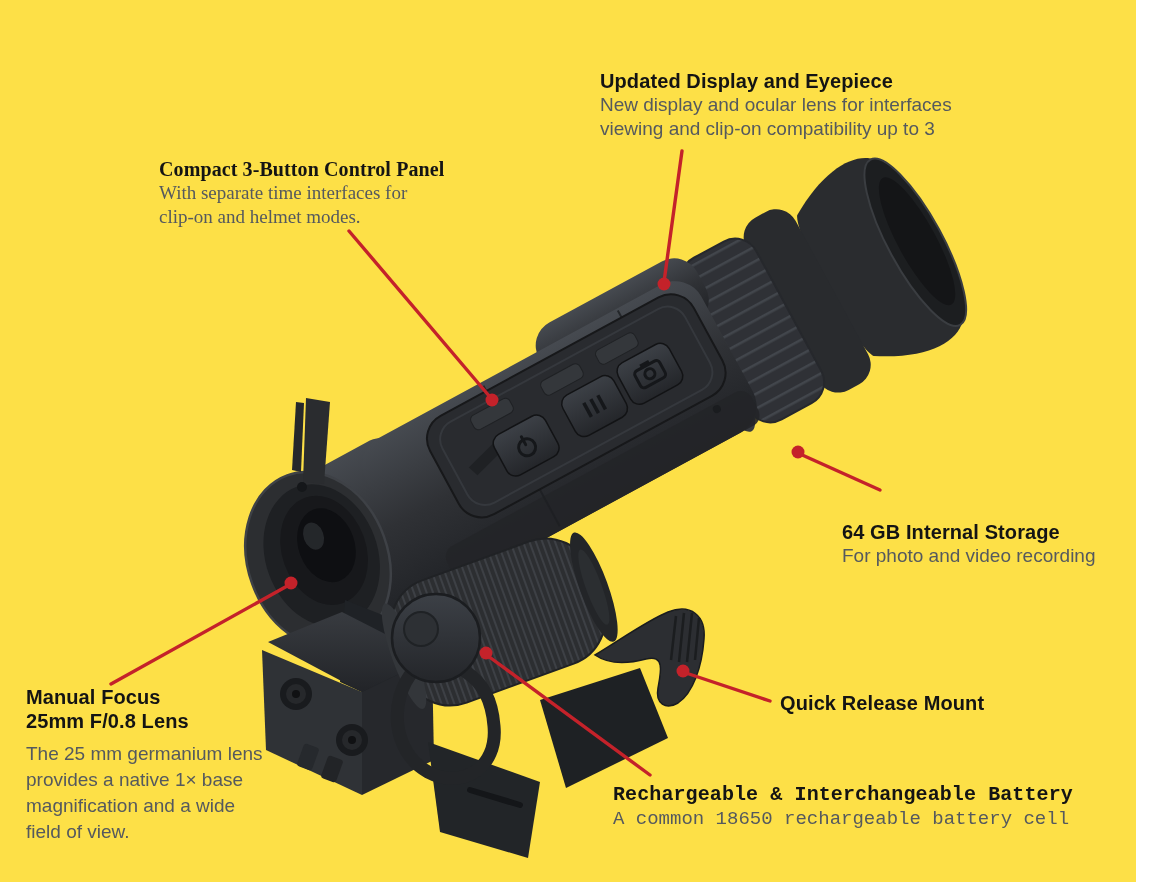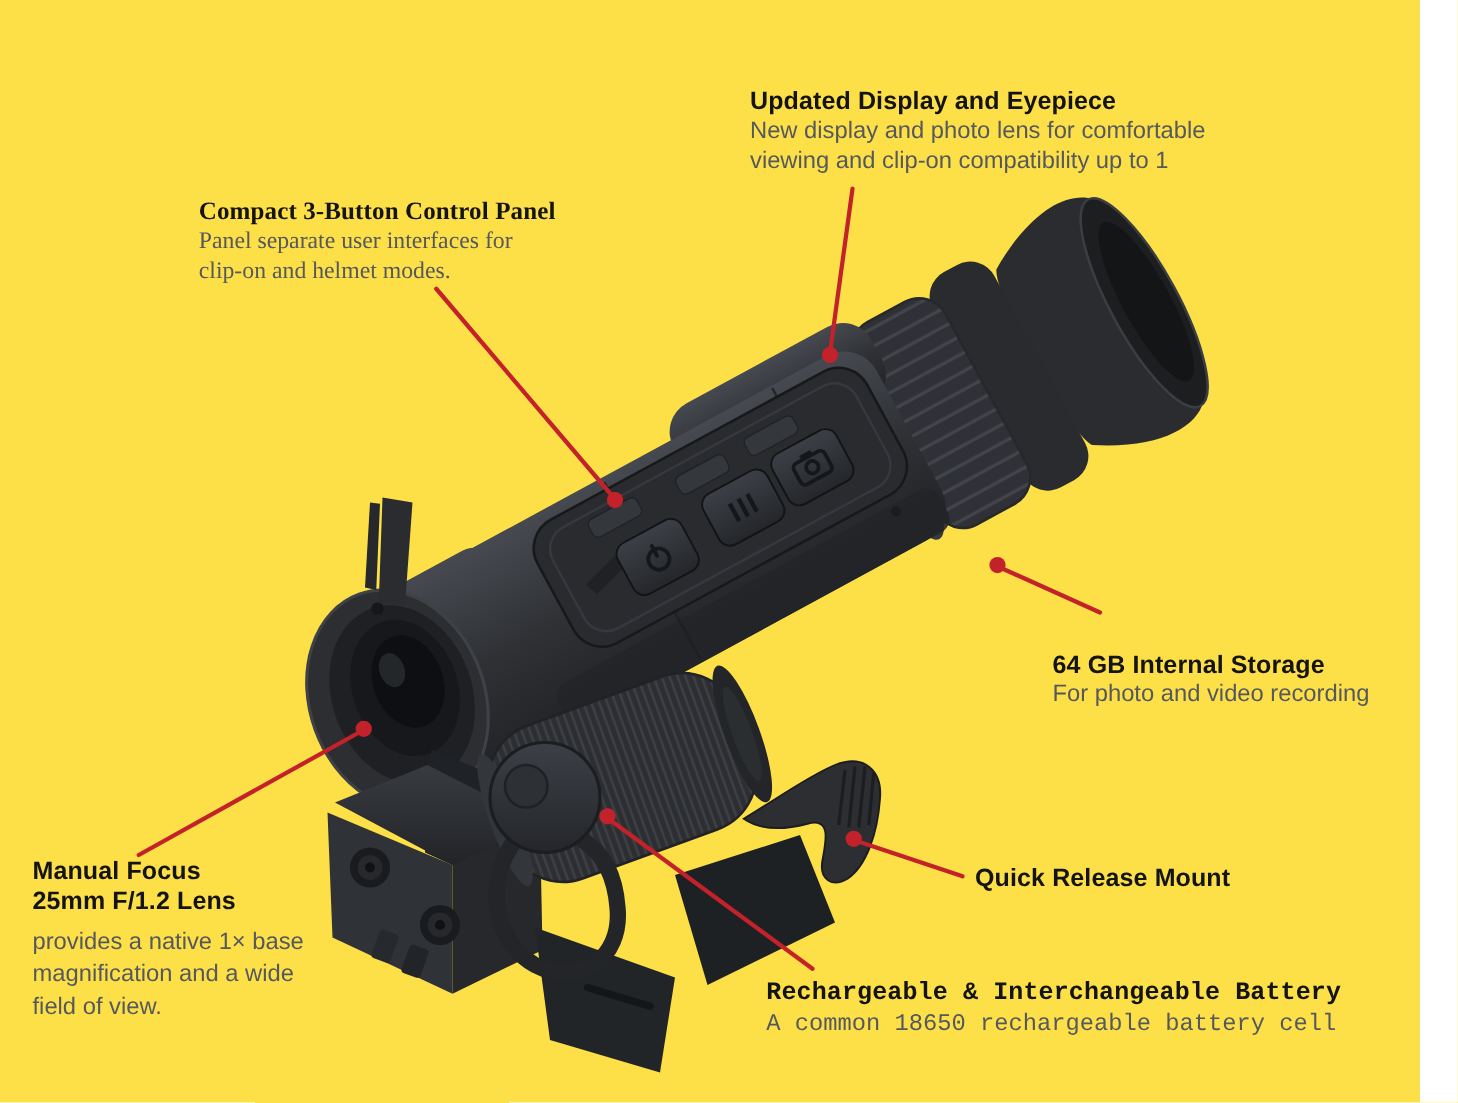--- a/index.html
+++ b/index.html
@@ -180,44 +180,45 @@
       <circle cx="798" cy="452" r="6.5"></circle>
       <circle cx="291" cy="583" r="6.5"></circle>
       <circle cx="683" cy="671" r="6.5"></circle>
       <circle cx="486" cy="653" r="6.5"></circle>
     </g>
   </svg>
 
   <div class="callout co-display">
     <h3>Updated Display and Eyepiece</h3>
     <div class="desc">
-      <p>New display and photo lens for comfortable</p>
-      <p>viewing and clip-on compatibility up to 1</p>
+      <p>New display and ocular lens for interfaces</p>
+      <p>viewing and clip-on compatibility up to 3</p>
     </div>
   </div>
 
   <div class="callout co-panel">
     <h3>Compact 3-Button Control Panel</h3>
     <div class="desc">
-      <p>Panel separate user interfaces for</p>
+      <p>With separate time interfaces for</p>
       <p>clip-on and helmet modes.</p>
     </div>
   </div>
 
   <div class="callout co-storage">
     <h3>64 GB Internal Storage</h3>
     <div class="desc">
       <p>For photo and video recording</p>
     </div>
   </div>
 
   <div class="callout co-focus">
     <h3>Manual Focus</h3>
-    <h3>25mm F/1.2 Lens</h3>
-    <div class="desc">
+    <h3>25mm F/0.8 Lens</h3>
+    <div class="desc">
+      <p>The 25 mm germanium lens</p>
       <p>provides a native 1× base</p>
       <p>magnification and a wide</p>
       <p>field of view.</p>
     </div>
   </div>
 
   <div class="callout co-qr">
     <h3>Quick Release Mount</h3>
   </div>
 

